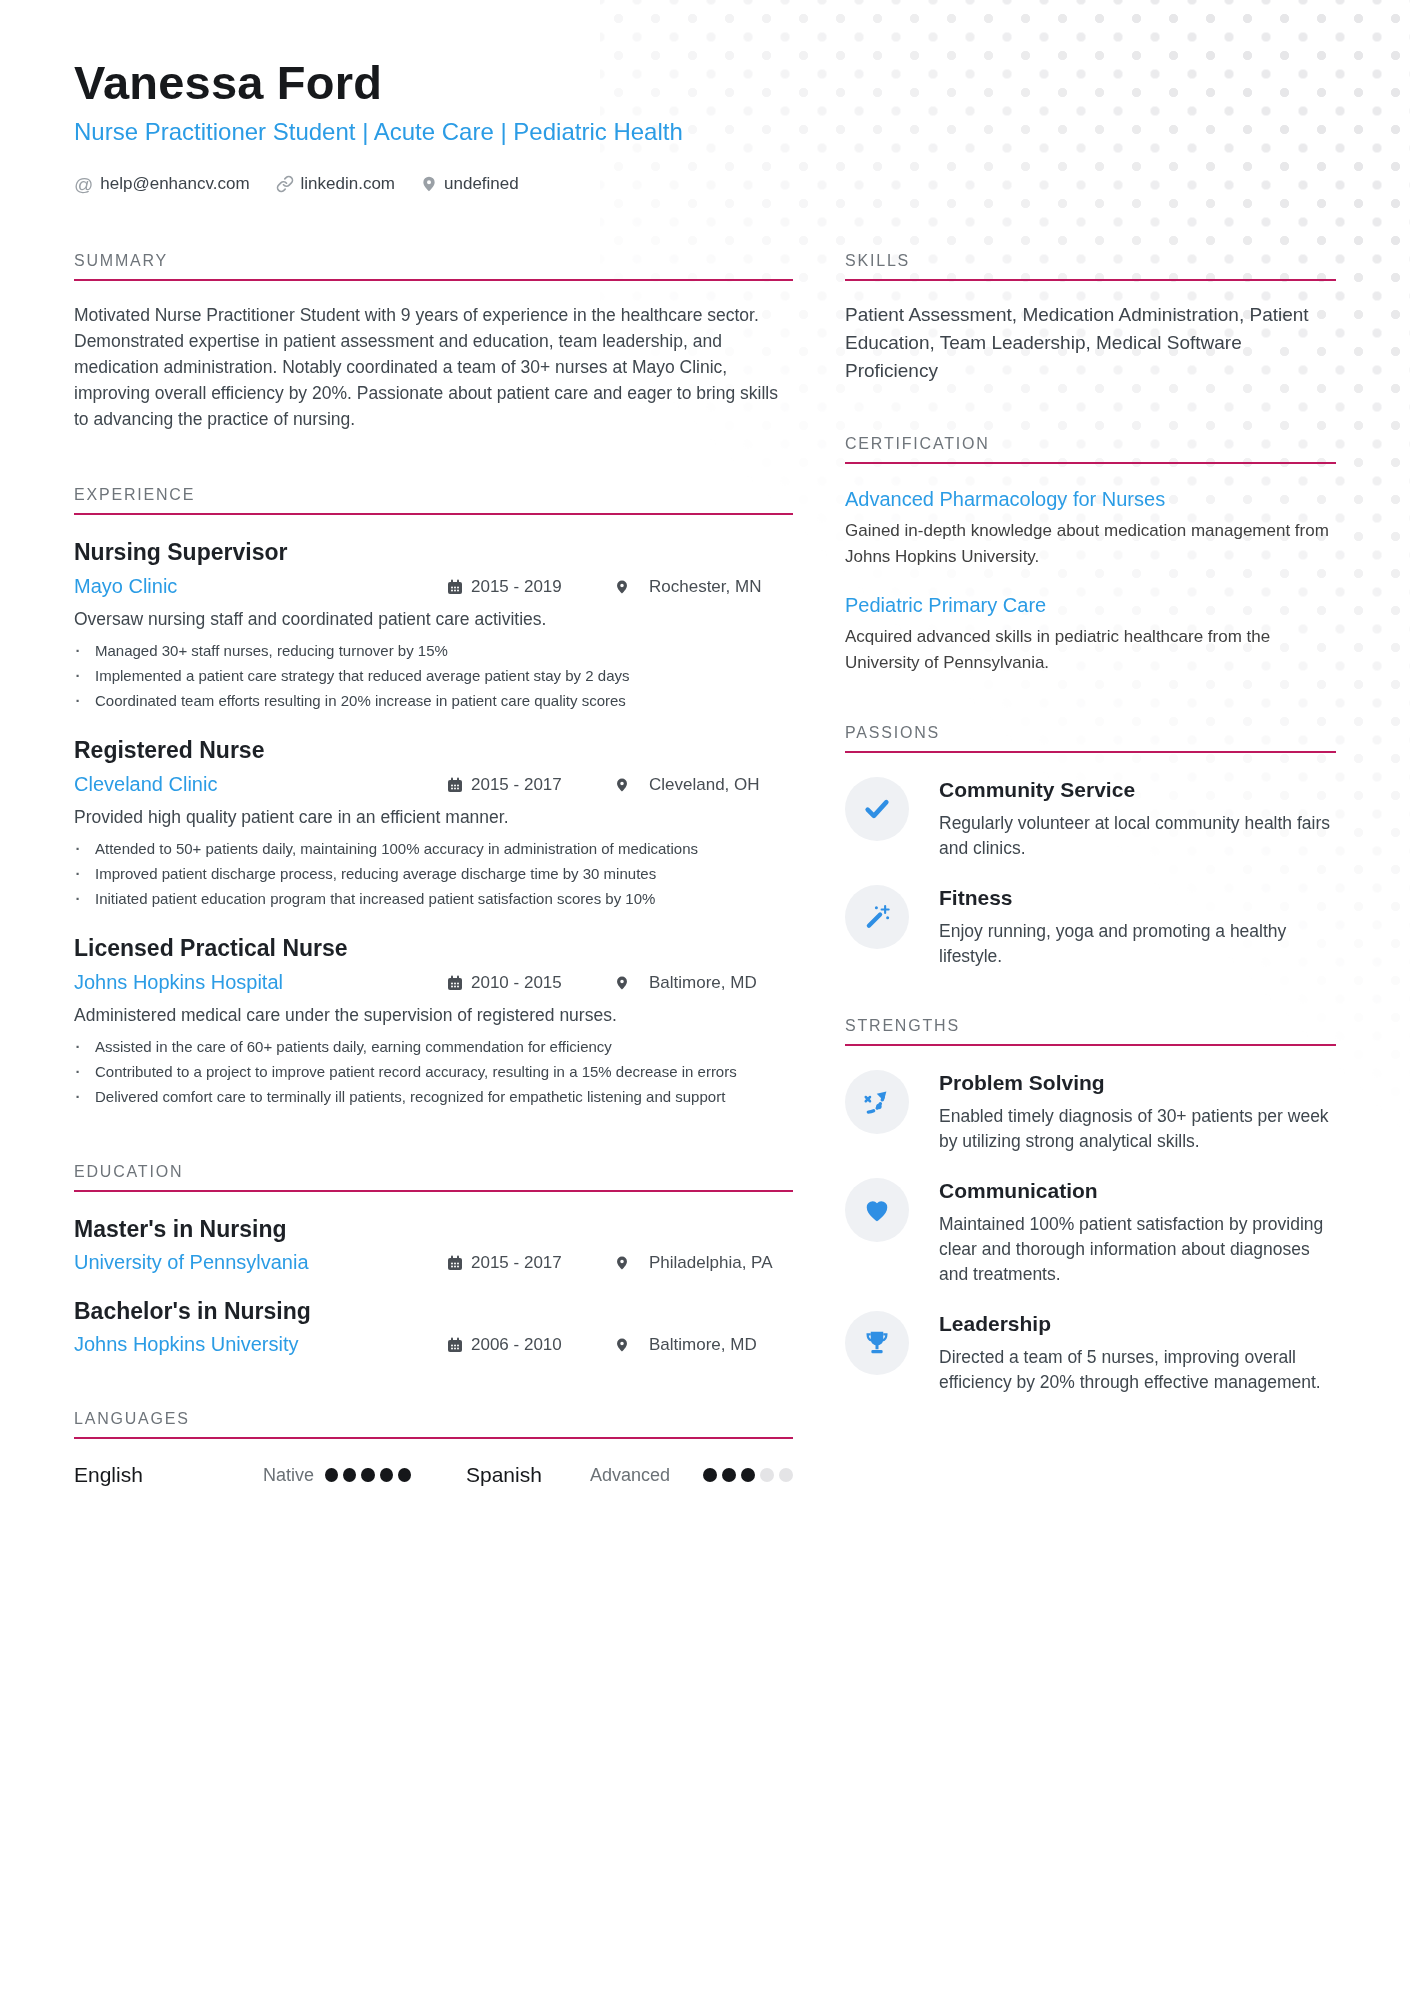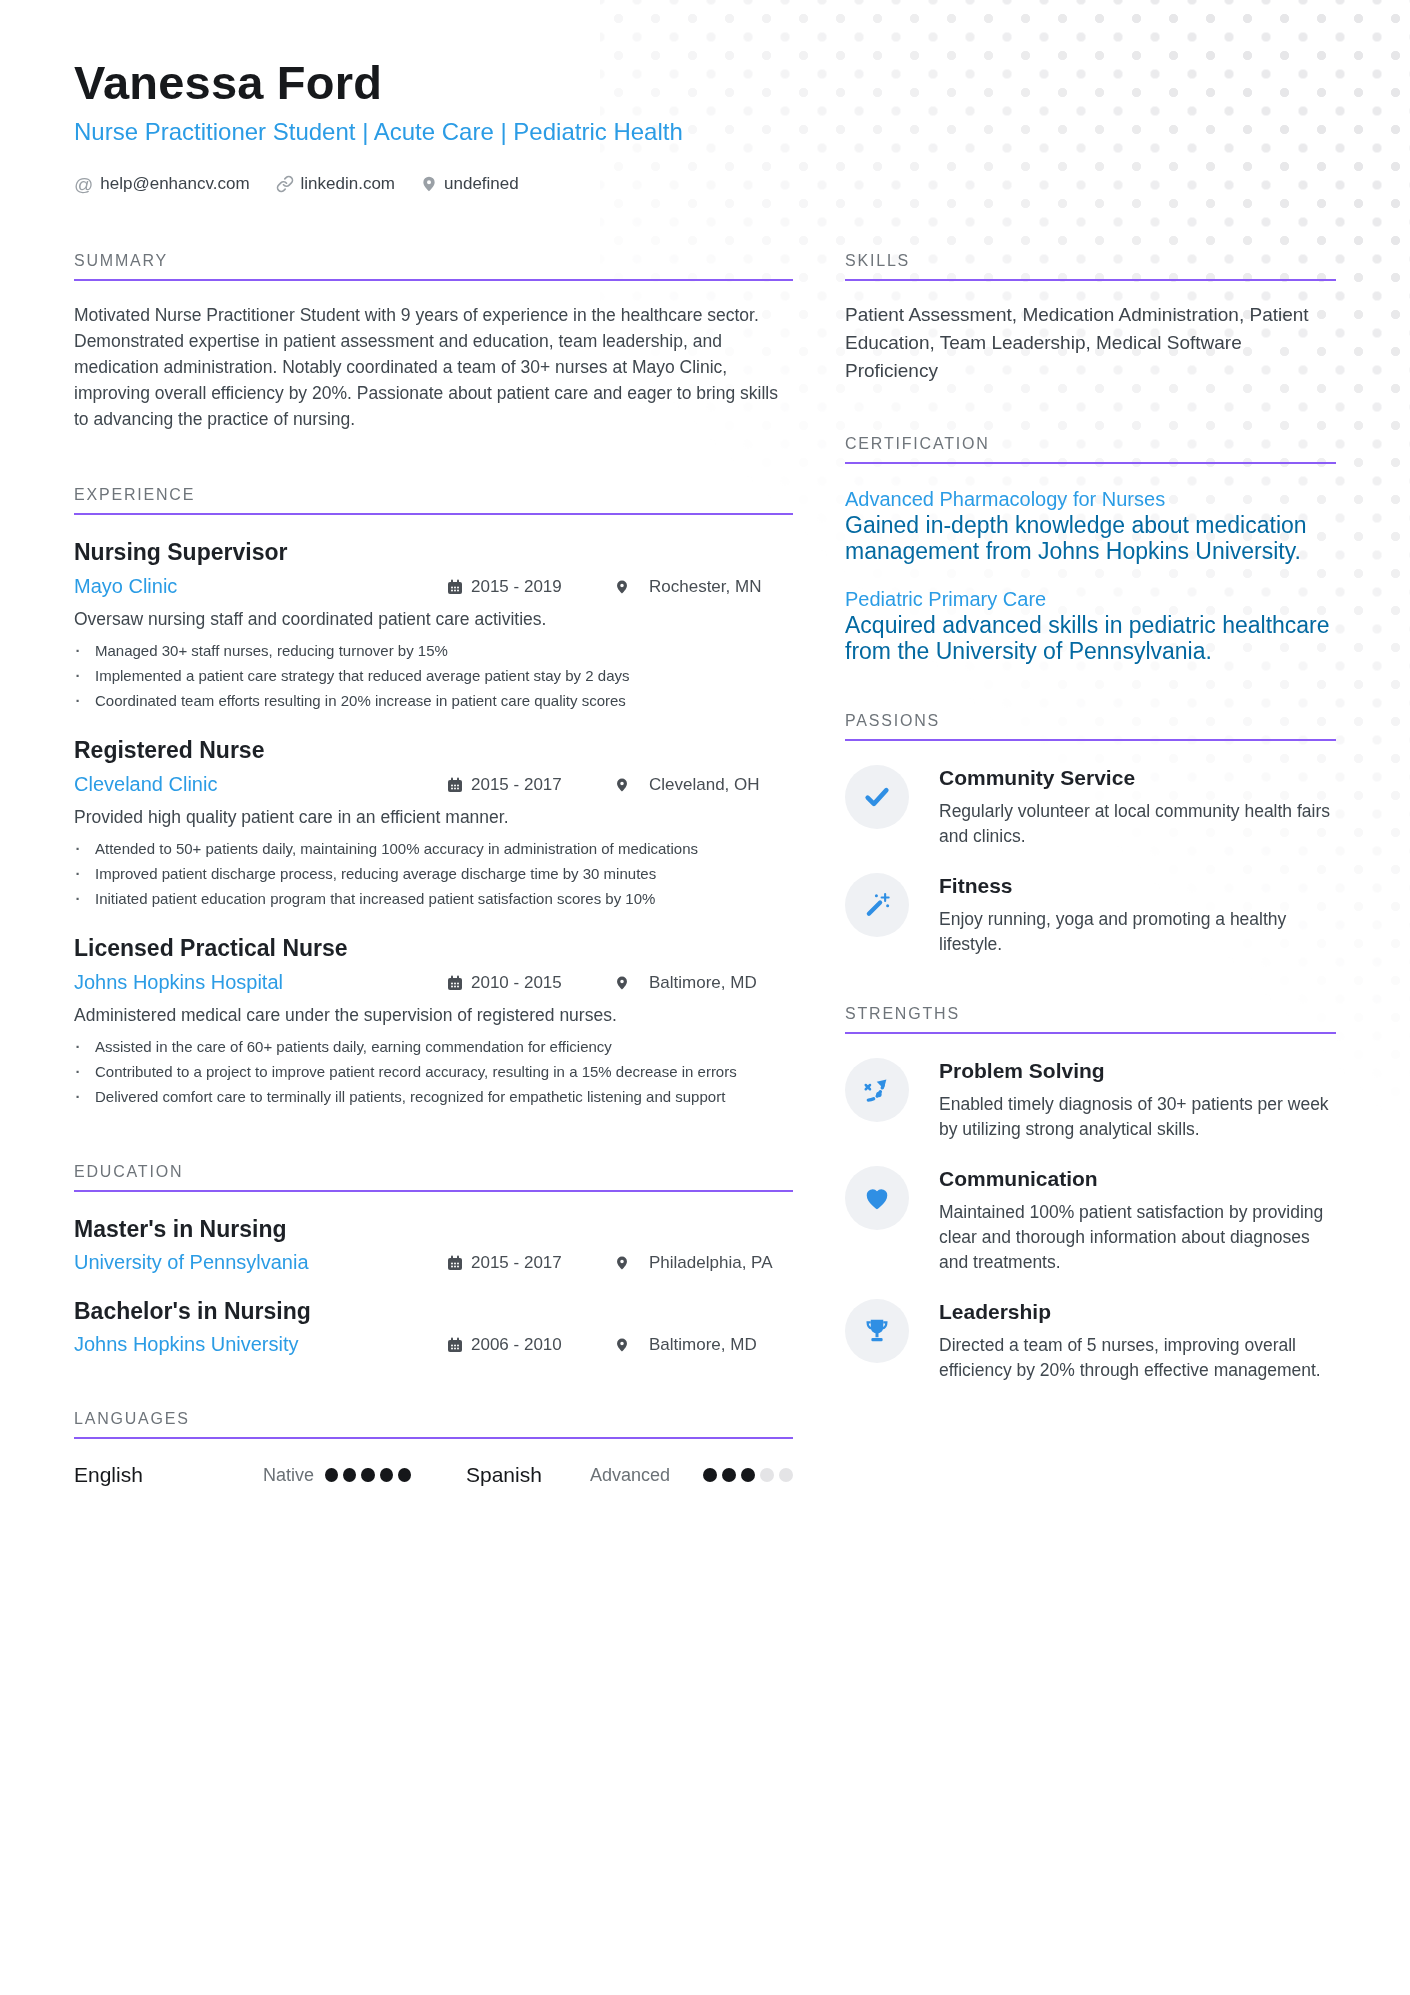--- a/index.html
+++ b/index.html
@@ -23,21 +23,21 @@
   .contacts{display:flex;align-items:center;gap:26px;margin-top:26px;font-size:17px;color:#3c434a;}
   .contact{display:flex;align-items:center;gap:7px;}
   .cicon{color:#9aa0a6;display:inline-flex;align-items:center;}
   .cicon.at{font-size:19px;line-height:1;}
 
   
   .col-left{position:absolute;left:74px;top:252px;width:719px;}
   .col-right{position:absolute;left:845px;top:252px;width:491px;}
 
   .sec-h{font-size:16px;color:#6e747a;letter-spacing:1.8px;padding-bottom:9px;
-         border-bottom:2px solid #8b5cf6;font-weight:400;}
+         border-bottom:2px solid #be185d;font-weight:400;}
   .summary-p{font-size:17.5px;line-height:26px;color:#3f474e;margin-top:21px;}
 
   .sec{margin-top:0;}
   .sec + .sec{margin-top:54px;}
 
   .job{margin-top:22px;}
   .job-title,.deg-title{font-size:23px;color:#1d2126;font-weight:600;line-height:30px;margin:0;}
   .meta{display:flex;align-items:center;margin-top:8px;font-size:17px;color:#474d53;}
   .org{flex:1;font-size:20px;color:#2b9ce5;}
   .mgroup{display:flex;align-items:center;gap:8px;width:168px;}
@@ -56,21 +56,21 @@
   .lang-name{font-size:21px;color:#16181b;}
   .lang-level{font-size:18px;color:#6b7176;}
   .dotset{display:flex;gap:5px;}
   .dot{width:14px;height:14px;border-radius:50%;background:#e4e4e6;display:inline-block;}
   .dot.filled{background:#15171a;}
   .dotset.right{justify-self:end;}
 
   .skills-p{font-size:19px;line-height:28px;color:#3d444b;margin-top:20px;}
   .cert{margin-top:22px;}
   .cert-t{font-size:20px;color:#2b9ce5;line-height:26px;}
-  .cert-d{font-size:23px;line-height:26px;color:#0369a1;}
+  .cert-d{font-size:17px;line-height:26px;color:#404040;margin-top:6px;}
 
   .pitem{display:flex;gap:30px;margin-top:24px;}
   .picon{width:64px;height:64px;border-radius:50%;background:#eff1f4;flex:none;
          display:flex;align-items:center;justify-content:center;}
   .ptext h3{font-size:21px;color:#1e2228;margin:0 0 8px;font-weight:600;line-height:26px;}
   .ptext p{font-size:17.5px;line-height:25px;color:#3f474e;margin:0;}
 
   .footer{position:absolute;left:0;top:1886px;width:1410px;display:flex;align-items:center;}
   .site{position:absolute;left:64px;font-size:15px;color:#3c4248;}
   .powered{position:absolute;right:70px;display:flex;align-items:center;gap:14px;color:#3a4147;}

